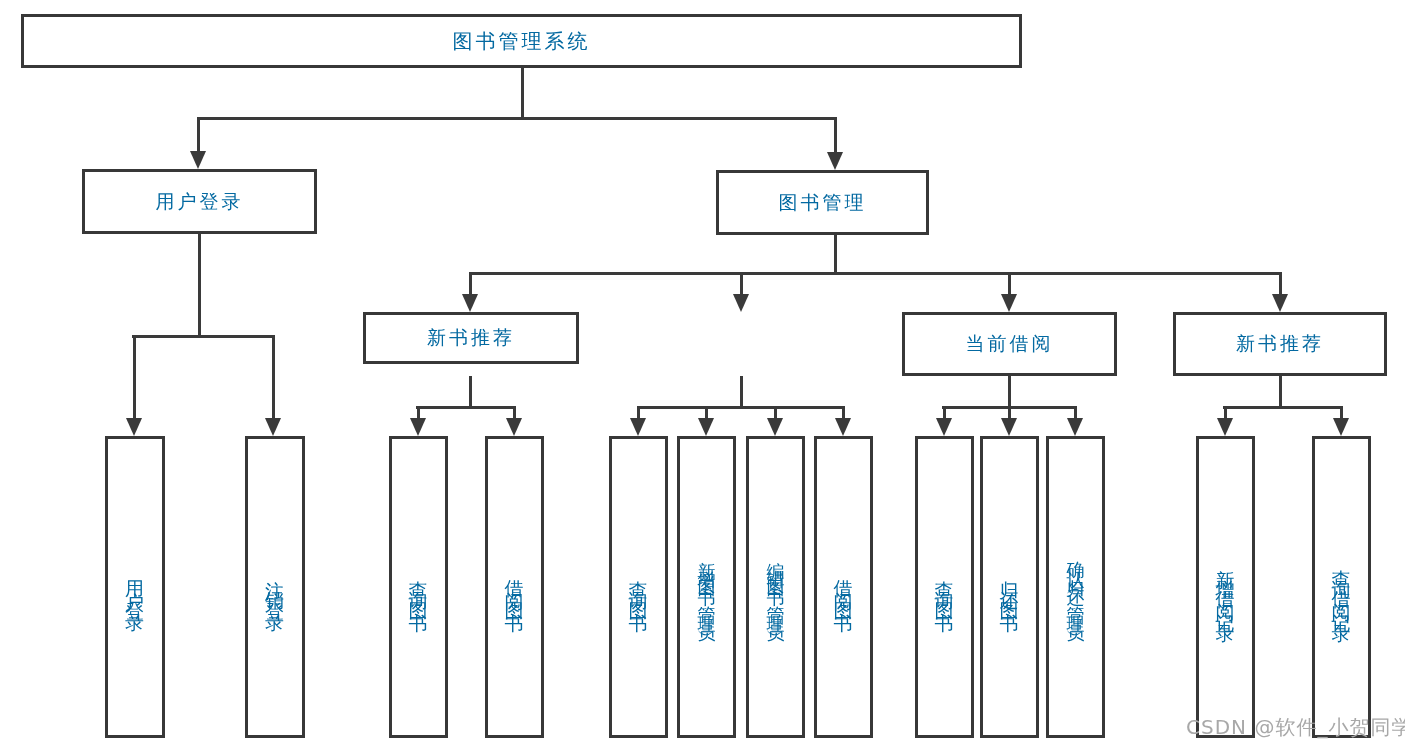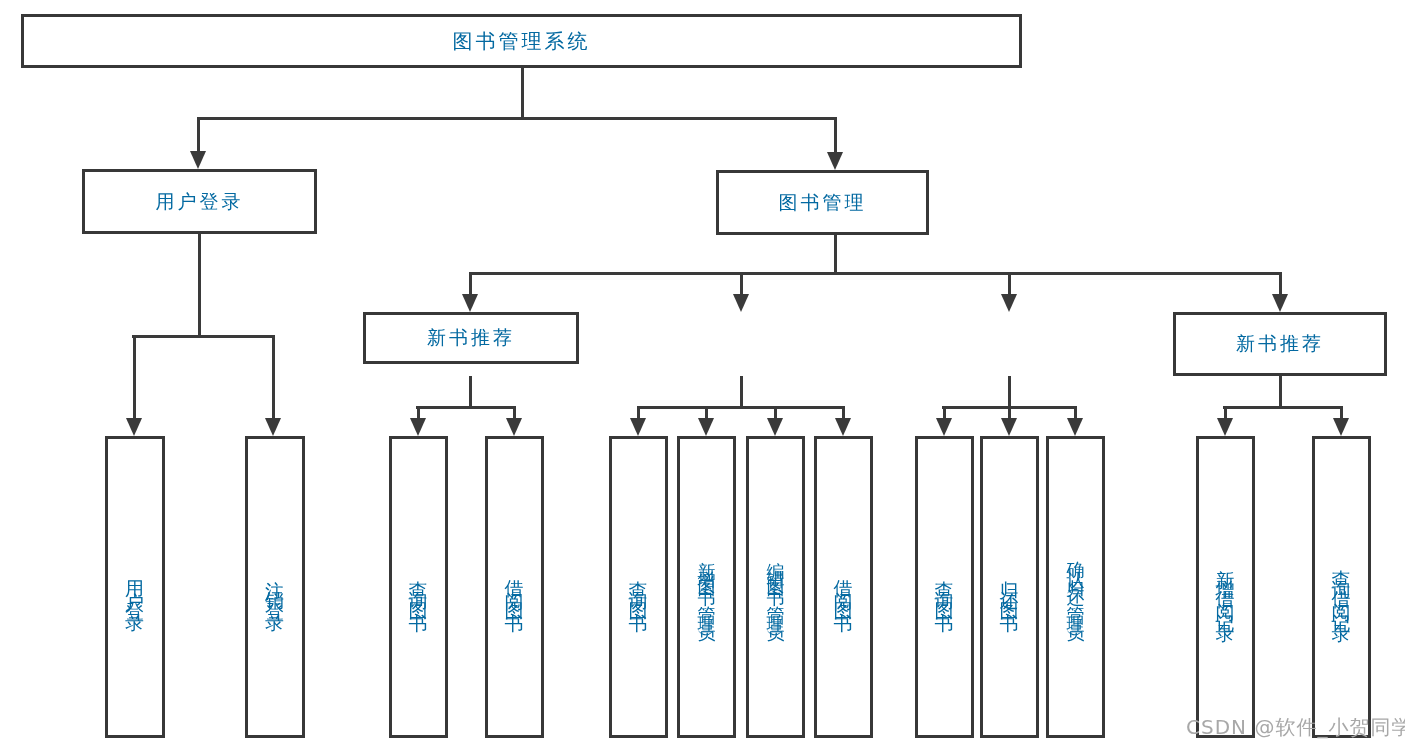--- a/index.html
+++ b/index.html
@@ -86,20 +86,21 @@
     <div class="ah" style="left:462px;top:294px"></div>
     <div class="line" style="left:740px;top:272px;width:3px;height:24px"></div>
     <div class="ah" style="left:733px;top:294px"></div>
     <div class="line" style="left:1008px;top:272px;width:3px;height:24px"></div>
     <div class="ah" style="left:1001px;top:294px"></div>
     <div class="line" style="left:1279px;top:272px;width:3px;height:24px"></div>
     <div class="ah" style="left:1272px;top:294px"></div>
   </div>
 
   <div class="box hbox" style="left:363px;top:312px;width:216px;height:52px">新书推荐</div>
+  <div class="box hbox" style="left:902px;top:312px;width:215px;height:64px">当前借阅</div>
   <div class="box hbox" style="left:1173px;top:312px;width:214px;height:64px">新书推荐</div>
 
   <div>
     <div class="line" style="left:469px;top:376px;width:3px;height:33px"></div>
     <div class="line" style="left:416px;top:406px;width:100px;height:3px"></div>
     <div class="line" style="left:417px;top:406px;width:3px;height:14px"></div>
     <div class="ah" style="left:410px;top:418px"></div>
     <div class="line" style="left:513px;top:406px;width:3px;height:14px"></div>
     <div class="ah" style="left:506px;top:418px"></div>
   </div>

